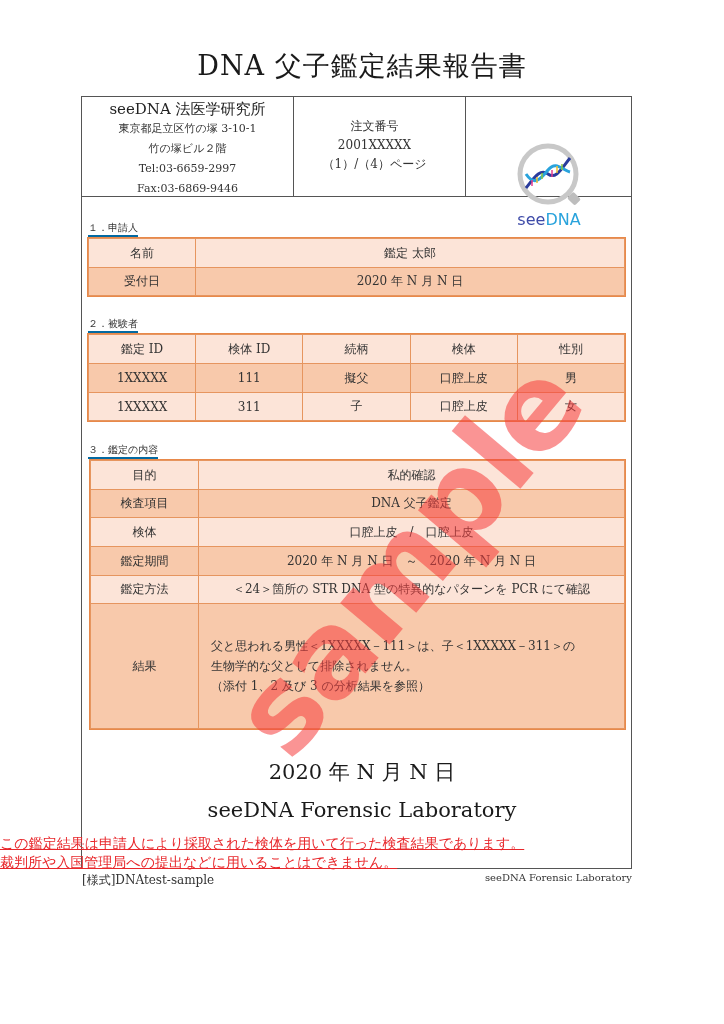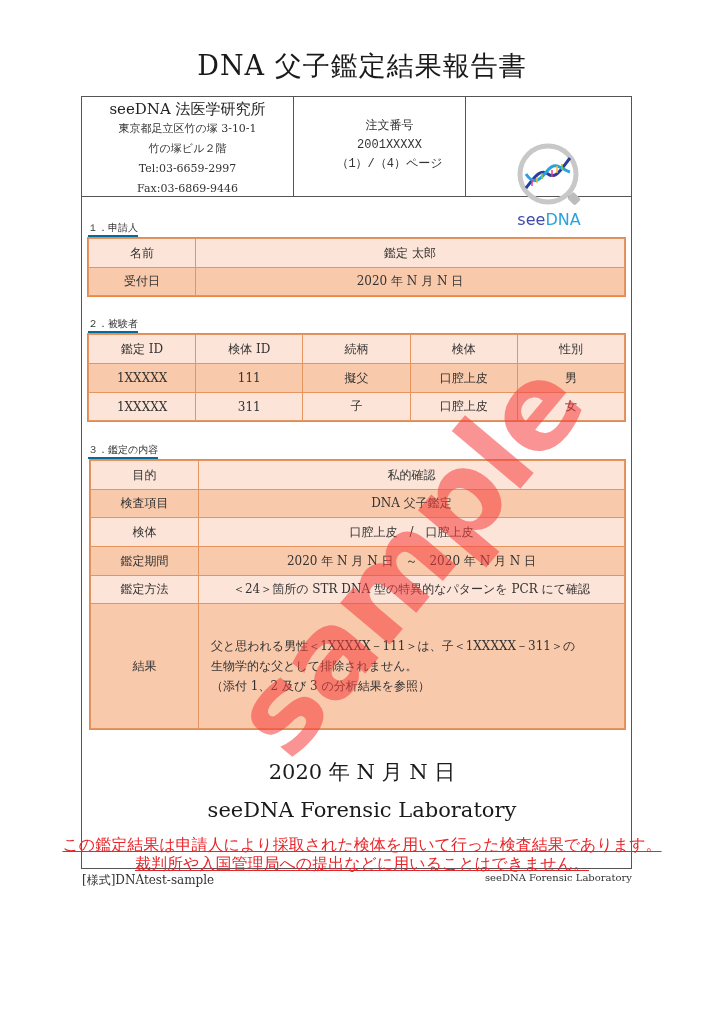--- a/index.html
+++ b/index.html
@@ -6,32 +6,32 @@
   body { width:724px; height:1024px; background:#ffffff; position:relative; overflow:hidden;
          font-family:"DejaVu Serif", "Liberation Serif", serif; color:#222; }
   .abs { position:absolute; }
   .title { left:0; width:724px; top:48px; text-align:center; font-size:27px; letter-spacing:1px; color:#1a1a1a; }
   .outer { left:81px; top:96px; width:551px; height:773px; border:1.5px solid #555; box-sizing:border-box; }
   .hdr-line { left:81px; top:196px; width:551px; height:0; border-top:1.5px solid #555; }
   .vline { width:0; border-left:1.5px solid #555; top:96px; height:101px; }
   .lab-block { left:82px; top:98px; width:211px; text-align:center; }
   .lab-name { font-size:15px; margin-top:1px; line-height:20px; }
   .lab-line { font-size:11px; line-height:20px; color:#333; }
-  .order-block { left:304px; top:117px; width:171px; text-align:center; font-size:12px; line-height:19px; color:#333;font-family:Liberation Mono, monospace; }
+  .order-block { left:289px; top:117px; width:171px; text-align:center; font-size:12px; line-height:19px; color:#333; }
   .logo-block { left:466px; top:98px; width:166px; height:98px;margin-top:36px; }
   .sec-label { font-size:10px; color:#333; border-bottom:2px solid #0369a1; padding-bottom:0; line-height:14px; }
   table.grid { position:absolute; border-collapse:collapse; table-layout:fixed; font-size:12px; color:#333; }
   table.grid td { border:1px solid #e6955f; text-align:center; padding:0; }
   .light { background:#fce4d8; }
   .dark { background:#f8c9ab; }
   .frame { outline:1.5px solid #e8894a; }
   .result-text { text-align:left !important; padding-left:12px !important; line-height:20px; font-size:12px; }
   .date { left:0; width:724px; top:758px; text-align:center; font-size:21px; color:#1a1a1a; }
   .labname { left:0; width:724px; top:798px; text-align:center; font-size:21px; color:#1a1a1a; }
-  .warn { left:0; width:724px; text-align:center; font-size:16px; color:#e8262a; text-decoration:underline; }
+  .warn { left:0; width:724px; text-align:left; font-size:14px; color:#e8262a; text-decoration:underline; }
   .foot-l { left:82px; top:872px; font-size:12px; color:#333; }
   .foot-r { right:92px; top:872px; font-size:10px; color:#333; }
   .watermark { left:175px; top:490px; font-family:"DejaVu Sans", sans-serif; font-weight:bold; font-size:118px;
                color:rgba(245,60,60,0.55); transform:rotate(-50deg); transform-origin:center; letter-spacing:-2px;
                pointer-events:none; }
 </style>
 </head>
 <body>
 
 <div class="abs title">DNA 父子鑑定結果報告書</div>

